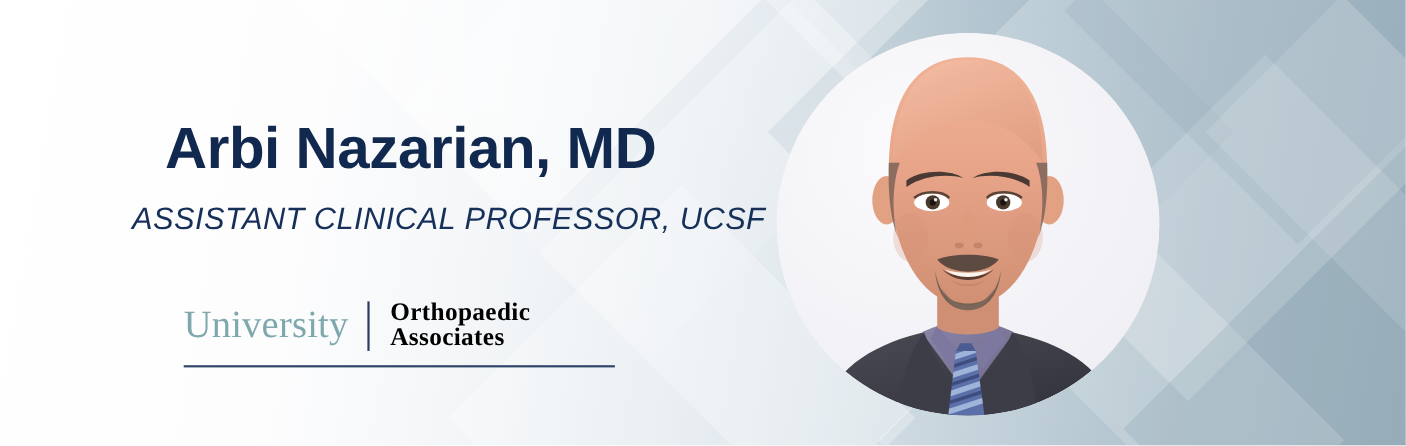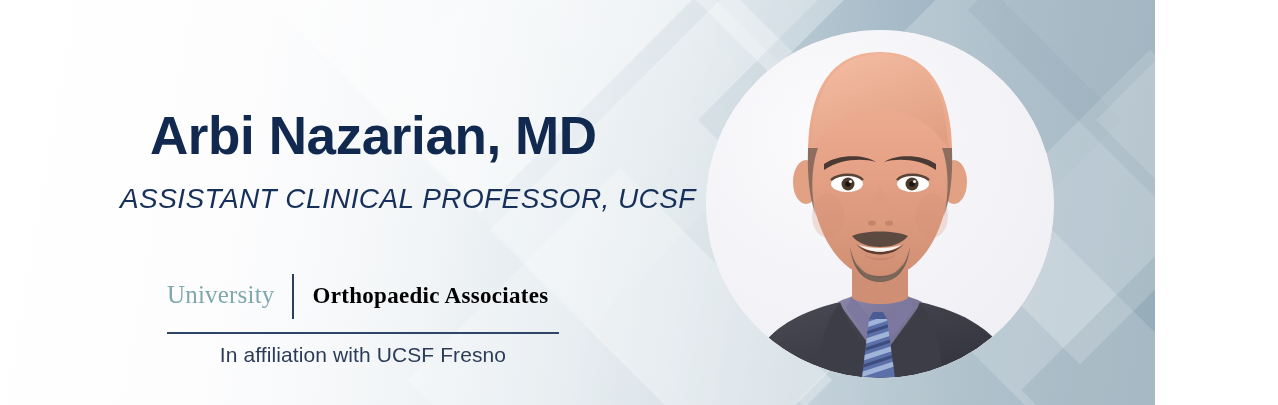--- a/index.html
+++ b/index.html
@@ -5,21 +5,21 @@
   * { margin:0; padding:0; box-sizing:border-box; }
   html, body {
     width:1278px; height:405px;
     overflow:hidden;
     font-family:"Liberation Sans", sans-serif;
     background:#ffffff;
   }
 
   #banner {
     position:relative;
-    width:1155px;
+    width:1278px;
     height:405px;
     overflow:hidden;
   }
 
   
   .bg-base {
     position:absolute; inset:0;
     background:linear-gradient(100deg,
       #ffffff 0%,
       #fdfdfe 22%,
@@ -71,21 +71,21 @@
     top:272px;
     width:392px;
   }
   .logo-row {
     display:flex;
     align-items:center;
     height:48px;
   }
   .logo-university {
     font-family:"Liberation Serif", serif;
-    font-size:25px;
+    font-size:35px;
     font-weight:400;
     color:#7fa8ad;
     letter-spacing:0.2px;
     line-height:1;
     padding-bottom:3px;
   }
   .logo-divider {
     width:2px;
     height:45px;
     background:#2c3e60;
@@ -171,21 +171,20 @@
 
     <div class="doc-title">ASSISTANT CLINICAL PROFESSOR, UCSF</div>
 
     <div class="logo">
       <div class="logo-row">
         <span class="logo-university">University</span>
         <span class="logo-divider"></span>
         <span class="logo-ortho">Orthopaedic Associates</span>
       </div>
       <div class="logo-rule"></div>
-      <div class="logo-affil">In affiliation with UCSF Fresno</div>
     </div>
 
   </div>
 
   <div class="portrait-wrap">
     <svg viewBox="0 0 348 348">
       <defs>
         <radialGradient id="bgCircle" cx="0.35" cy="0.3" r="0.95">
           <stop offset="0%" stop-color="#fbfbfd"></stop>
           <stop offset="100%" stop-color="#ececf2"></stop>

